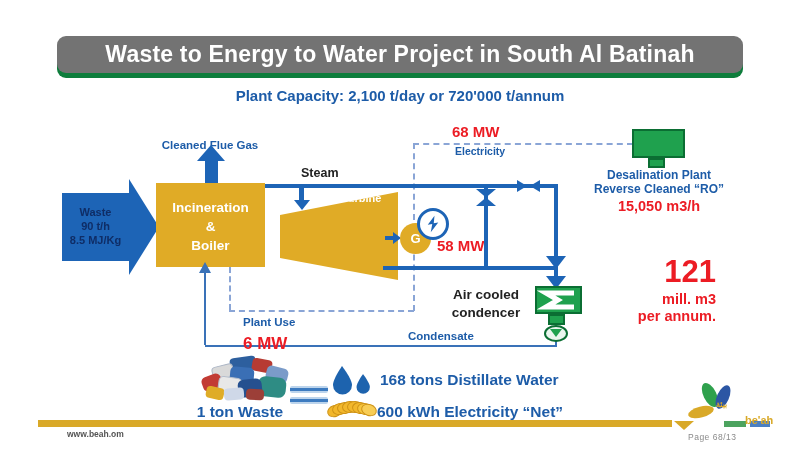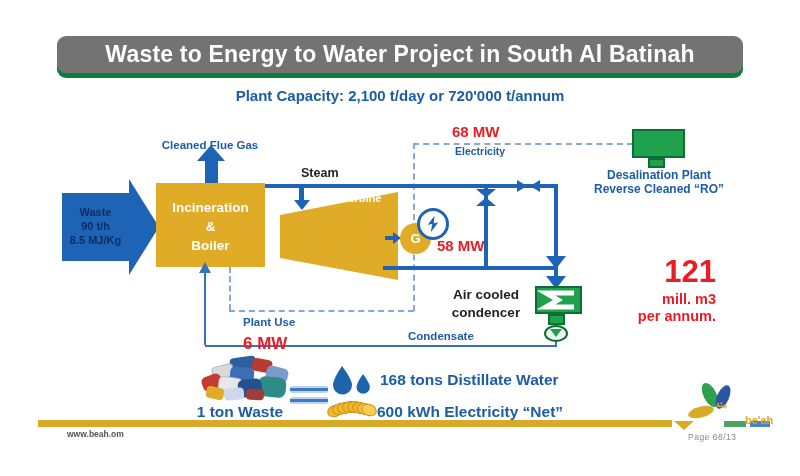--- a/index.html
+++ b/index.html
@@ -159,20 +159,21 @@
   <div class="abs lbl-blue" style="left:243px;top:316px;font-size:11.5px;">Plant Use</div>
 
   <div class="abs lbl-red" style="left:452px;top:123px;font-size:15px;">68 MW</div>
   <div class="abs lbl-blue" style="left:455px;top:145px;font-size:10.5px;">Electricity</div>
 
   <div class="abs green-box" style="left:632px;top:129px;width:53px;height:29px;"></div>
   <div class="abs green-box" style="left:648px;top:158px;width:17px;height:10px;"></div>
   <div class="abs" style="left:578px;top:168px;width:162px;text-align:center;line-height:14px;">
     <div class="lbl-blue" style="font-size:12px;">Desalination Plant</div>
     <div class="lbl-blue" style="font-size:12px;">Reverse Cleaned “RO”</div>
+    <div class="lbl-red" style="font-size:14.5px;margin-top:3px;">15,050 m3/h</div>
   </div>
 
   <div class="abs" style="left:608px;top:255px;width:108px;text-align:right;">
     <div class="lbl-red" style="font-size:31px;line-height:33px;">121</div>
     <div class="lbl-red" style="font-size:14.5px;line-height:17px;margin-top:3px;">mill. m3</div>
     <div class="lbl-red" style="font-size:14.5px;line-height:17px;">per annum.</div>
   </div>
 
   <div class="abs" style="left:200px;top:355px;width:92px;height:47px;">
     <div class="pile-bit" style="left:30px;top:2px;width:26px;height:14px;background:#2D5F9E;border-radius:4px;transform:rotate(-8deg);"></div>

